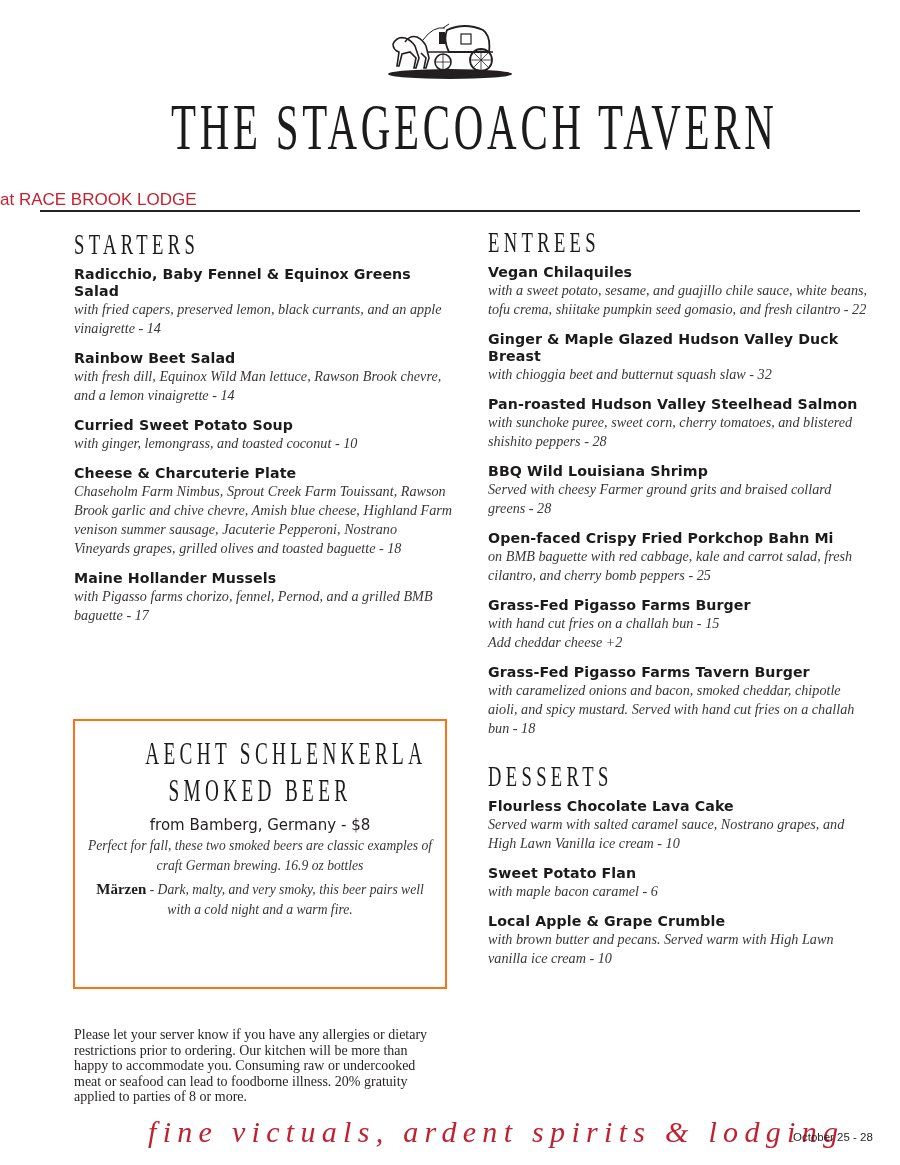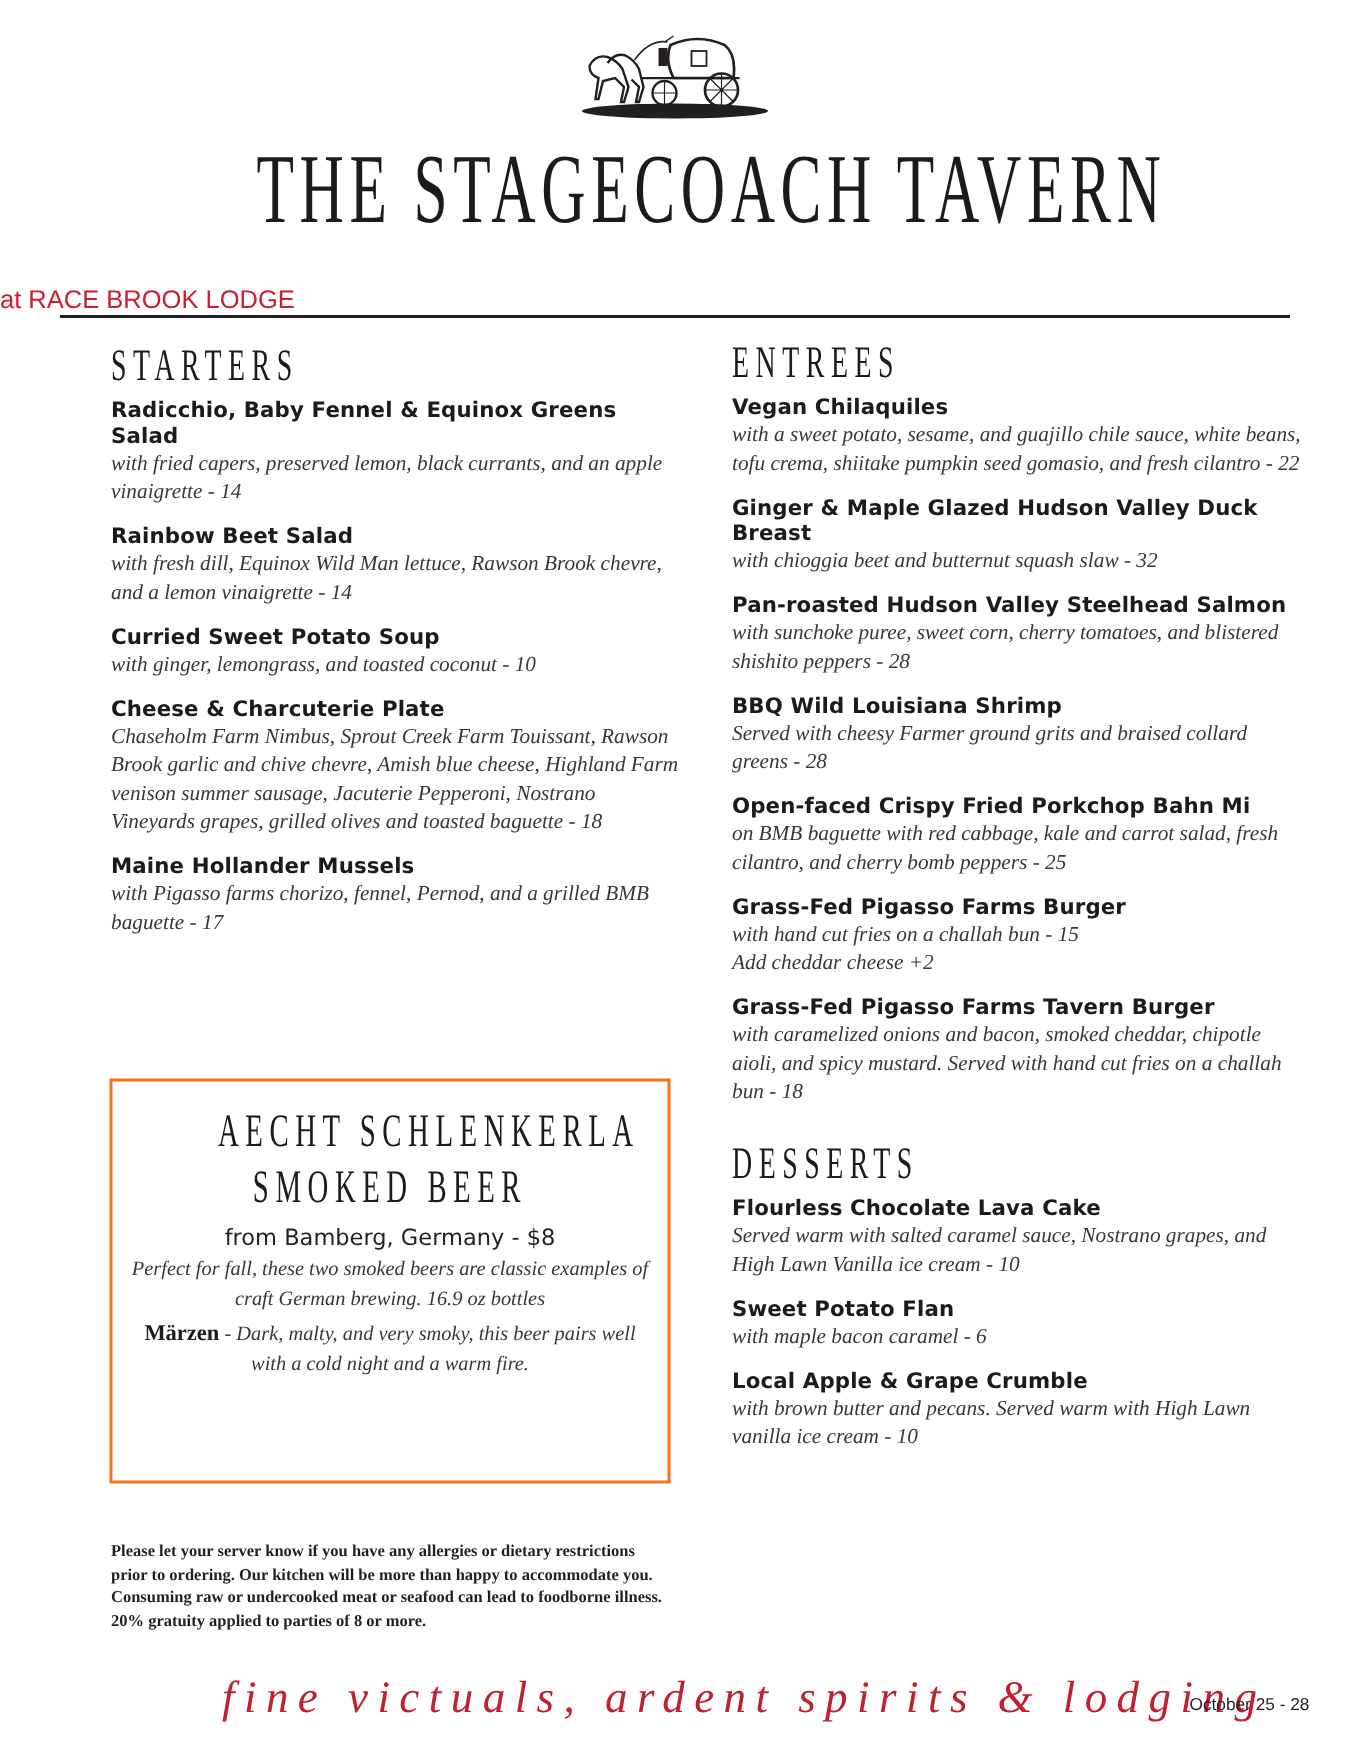--- a/index.html
+++ b/index.html
@@ -46,21 +46,21 @@
   }
   .beer-text {
     font-family: "Liberation Serif", serif; font-style: italic; font-size: 13.6px; line-height: 20px;
     color: #3a3637; padding: 0 8px;
   }
   .beer-text b { font-style: normal; font-weight: bold; color: #1c1a1b; font-size: 15px; }
   .beer-intro { margin-top: 1px; margin-bottom: 3px; text-align: center; }
   .beer-variety { margin-bottom: 1px; }
   .disclaimer {
     position: absolute; left: 74px; top: 1027px; width: 370px;
-    font-family: "Liberation Serif", serif; font-weight: bold; font-size: 11px; line-height: 15.5px; color: #231f20;
+    font-family: "Liberation Serif", serif; font-weight: normal; font-size: 14px; line-height: 15.5px; color: #231f20;
   }
   .tagline {
     position: absolute; left: 148px; top: 1115px; width: 620px;
     font-family: "Liberation Serif", serif; font-style: italic; font-size: 30px; letter-spacing: 6.3px;
     color: #c0202f; white-space: nowrap;
   }
   .dates {
     position: absolute; left: 793px; top: 1131px;
     font-family: "Liberation Sans", sans-serif; font-size: 11.5px; color: #231f20;
   }

